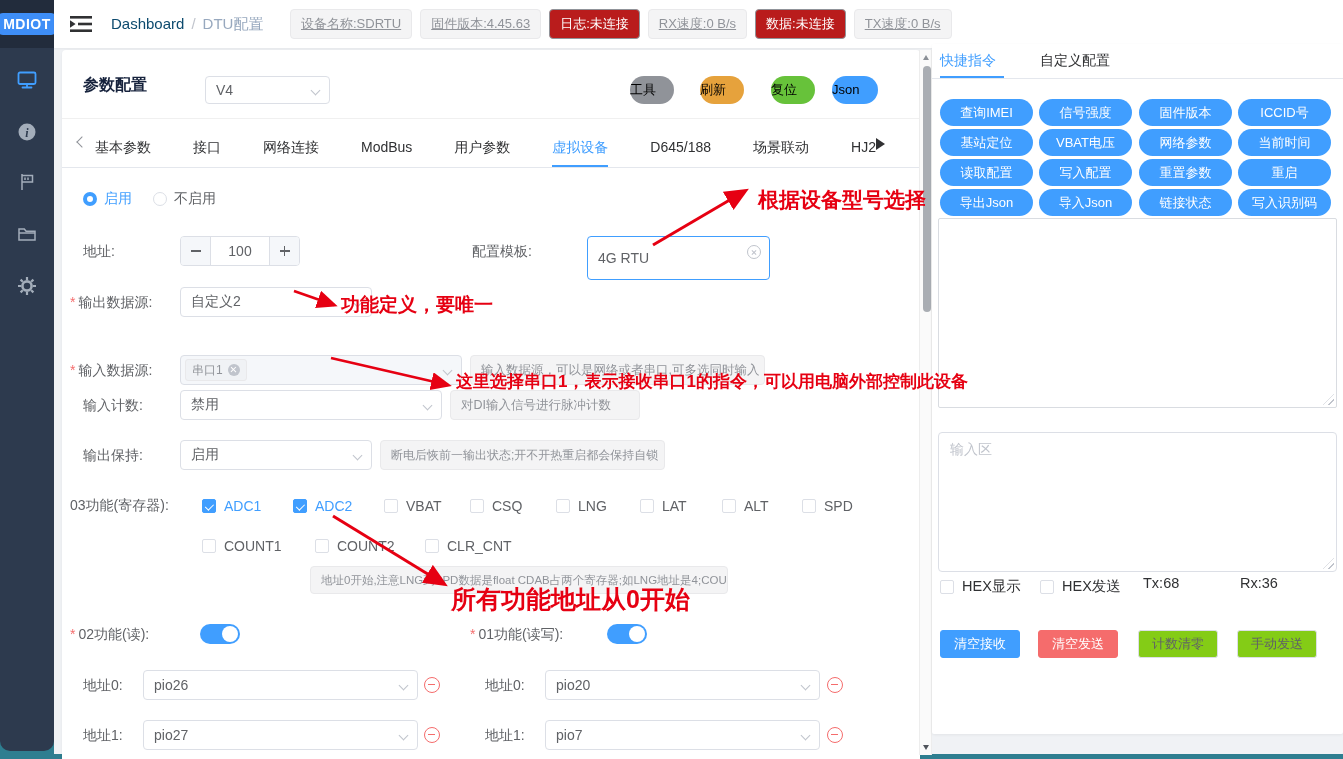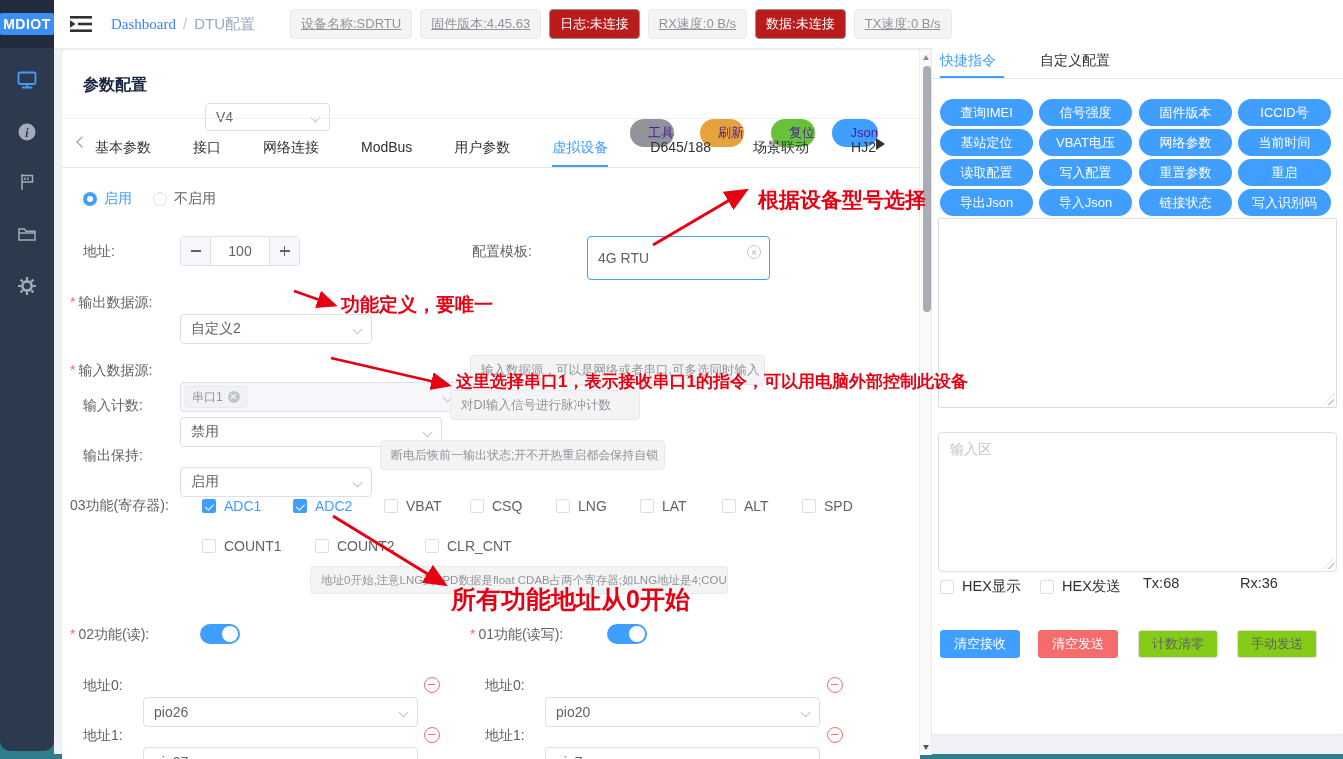--- a/index.html
+++ b/index.html
@@ -14,34 +14,34 @@
   
   .sidebar { position:absolute; left:0; top:0; width:54px; height:751px; background:#2d3a4e; border-radius:0 0 10px 10px; }
   .logo-strip { position:absolute; left:0; top:0; width:54px; height:48px; background:#222c3c; display:flex; align-items:center; justify-content:center; }
   .logo-badge { background:#3e8ef7; color:#fff; font-size:14px; font-weight:bold; letter-spacing:.5px; padding:3px 6px; border-radius:6px; }
   .side-ic { position:absolute; left:0; width:54px; height:30px; display:flex; align-items:center; justify-content:center; cursor:pointer; }
 
   
   .topbar { position:absolute; left:54px; top:0; right:0; height:48px; background:#fff; box-shadow:0 1px 2px rgba(0,0,0,.05); }
   .fold { position:absolute; left:16px; top:15px; cursor:pointer; }
   .crumbs { position:absolute; left:57px; top:15px; font-size:15px; white-space:nowrap; }
-  .crumb-a { color:#3b82f6;font-family:Liberation Serif, serif; }
+  .crumb-a { color:#0c4a6e; }
   .crumb-sep { color:#c0c4cc; margin:0 7px; }
   .crumb-b { color:#97a8be; }
   .badges { position:absolute; left:236px; top:9px; display:flex; gap:8px; }
   .tag { height:30px; line-height:28px; padding:0 10px; font-size:13px; border-radius:4px; white-space:nowrap; }
   .tag-light { background:#f4f4f5; border:1px solid #e9e9eb; color:#909399;text-decoration:underline; }
   .tag-dark { background:#b91c1c; border:1px solid #909399; color:#fff; }
 
   
   .main-card { position:absolute; left:62px; top:50px; width:858px; height:709px; background:#fff; border-radius:4px 4px 0 0; box-shadow:0 1px 3px rgba(0,0,0,.06); }
   .right-card { position:absolute; left:932px; top:44px; width:411px; height:690px; background:#fff; border-radius:2px; box-shadow:0 1px 3px rgba(0,0,0,.06); }
   .lbl { position:absolute; color:#606266; font-size:14px; line-height:30px; white-space:nowrap; }
   .req { color:#f56c6c; margin-right:3px; }
-  .sel { position:absolute; height:30px; background:#fff; border:1px solid #dcdfe6; border-radius:4px; display:flex; align-items:center; padding:0 26px 0 10px; cursor:pointer;margin-top:27px; }
+  .sel { position:absolute; height:30px; background:#fff; border:1px solid #dcdfe6; border-radius:4px; display:flex; align-items:center; padding:0 26px 0 10px; cursor:pointer; }
   .sel-text { color:#606266; font-size:14px; white-space:nowrap; }
   .chev { position:absolute; right:10px; top:11px; width:7px; height:7px; border-right:1.4px solid #c0c4cc; border-bottom:1.4px solid #c0c4cc; transform:rotate(45deg); }
   .hintbox { position:absolute; height:30px; line-height:28px; background:#f4f4f5; border:1px solid #e9e9eb; border-radius:4px; color:#909399; padding:0 10px; font-size:12.5px; white-space:nowrap; overflow:hidden; }
   .stepper { position:absolute; width:120px; height:30px; border:1px solid #dcdfe6; border-radius:4px; background:#fff; display:flex; }
   .step-btn { width:30px; background:#f5f7fa; display:flex; align-items:center; justify-content:center; cursor:pointer; position:relative; }
   .step-btn.minus { border-right:1px solid #dcdfe6; border-radius:3px 0 0 3px; }
   .step-btn.plus { border-left:1px solid #dcdfe6; border-radius:0 3px 3px 0; }
   .bar-h { width:10px; height:1.6px; background:#606266; }
   .bar-v { position:absolute; width:1.6px; height:10px; background:#606266; }
   .step-val { flex:1; text-align:center; line-height:28px; color:#606266; font-size:14px; }
@@ -69,21 +69,21 @@
   .cbrow.on .cblbl { color:#409eff; }
 
   .switch { position:absolute; width:40px; height:20px; border-radius:10px; background:#409eff; cursor:pointer; }
   .switch::after { content:""; position:absolute; right:2px; top:2px; width:16px; height:16px; border-radius:50%; background:#fff; }
 
   .minus-circ { position:absolute; width:16px; height:16px; border:1.4px solid #f56c6c; border-radius:50%; cursor:pointer; }
   .minus-circ::after { content:""; position:absolute; left:3px; top:5.8px; width:7px; height:1.4px; background:#f56c6c; }
 
   
   .m-title { position:absolute; left:21px; top:25px; font-size:16px; font-weight:bold; color:#17233d; }
-  .pill { position:absolute; height:28px; border:none; border-radius:14px; color:#4c1d95; font-size:13px; font-family:inherit; cursor:pointer; line-height:28px; text-align:right;margin-top:43px; }
+  .pill { position:absolute; height:28px; border:none; border-radius:14px; color:#000000; font-size:13px; font-family:inherit; cursor:pointer; line-height:28px; text-align:left; }
   .mdivider { position:absolute; left:0; top:68px; width:100%; height:1px; background:#f0f0f0; }
   .tabs { position:absolute; left:16px; top:80px; height:37px; display:flex; align-items:center; gap:42px; }
   .tab { font-size:14px; color:#303133; cursor:pointer; height:37px; line-height:34px; }
   .tab.active { color:#409eff; border-bottom:2px solid #409eff; }
   .tabline { position:absolute; left:0; top:117px; width:100%; height:1px; background:#e4e7ed; }
   .tab-prev { position:absolute; left:16px; top:88px; width:8px; height:8px; border-left:1.6px solid #909399; border-bottom:1.6px solid #909399; transform:rotate(45deg); cursor:pointer; }
   .tab-next { position:absolute; left:814px; top:88px; width:0; height:0; border-left:9px solid #303133; border-top:6px solid transparent; border-bottom:6px solid transparent; cursor:pointer; }
 
   
   .r-tab { position:absolute; top:8px; font-size:14px; cursor:pointer; color:#303133; }

